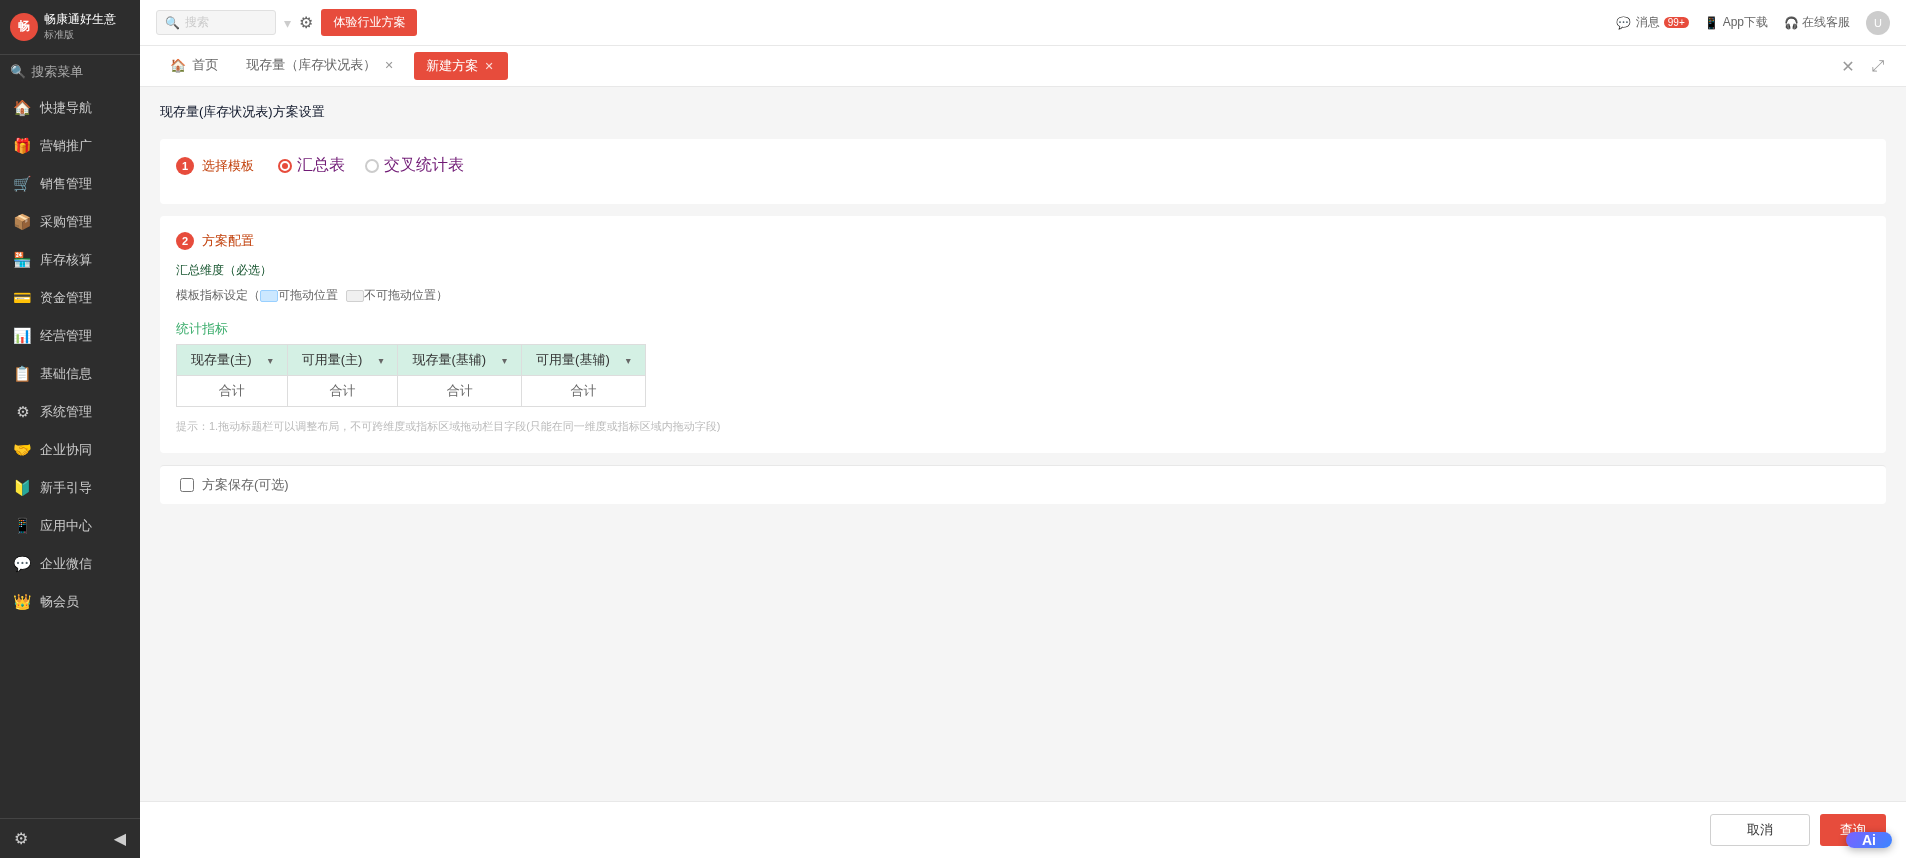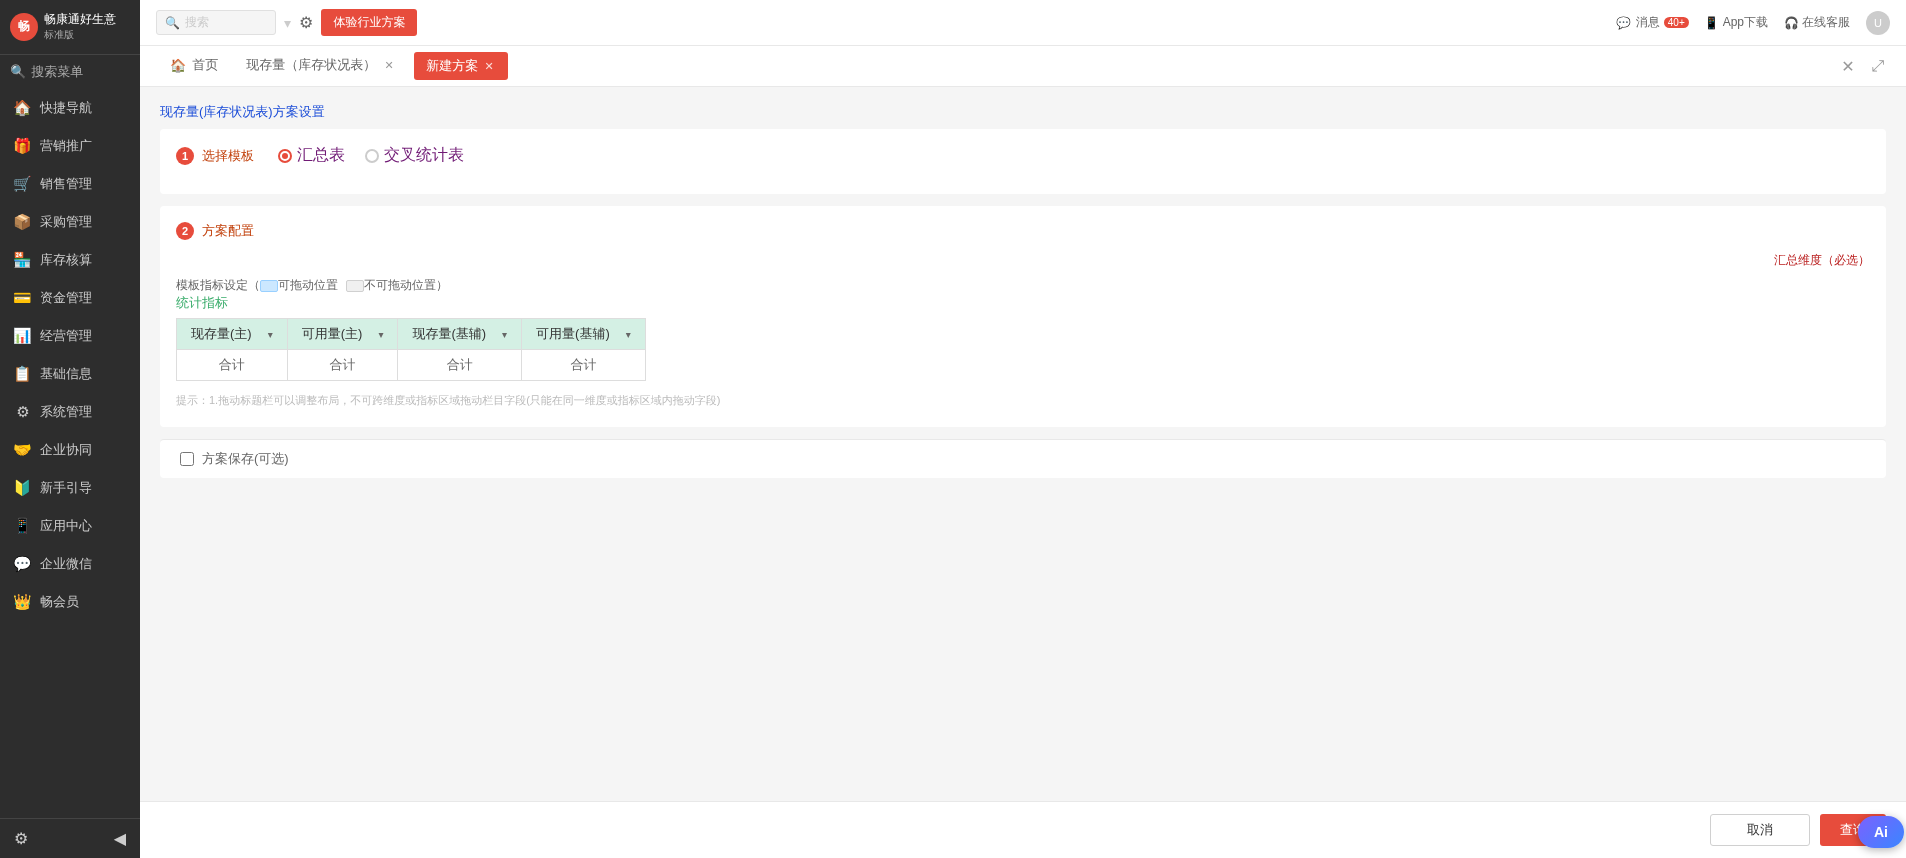--- a/index.html
+++ b/index.html
@@ -109,21 +109,21 @@
     }
     .tabs-right { margin-left: auto; display: flex; align-items: center; gap: 6px; }
     .tabs-icon-btn { font-size: 16px; color: #999; cursor: pointer; width: 24px; height: 24px; display: flex; align-items: center; justify-content: center; }
 
     
     .content {
       flex: 1; overflow-y: auto;
       padding: 16px 20px;
       background: #f5f5f5;
     }
-    .page-title { font-size: 13px; color: #1d4ed8; margin-bottom: 8px; }
+    .page-title { font-size: 13px; color: #0f172a; margin-bottom: 18px; }
 
     .section {
       background: #fff; border-radius: 4px; padding: 16px;
       margin-bottom: 12px;
     }
 
     .section-header {
       display: flex; align-items: center; gap: 8px; margin-bottom: 12px;
     }
     .step-badge {
@@ -141,35 +141,35 @@
     .radio-dot {
       width: 14px; height: 14px; border-radius: 50%;
       border: 2px solid #ccc; display: flex; align-items: center; justify-content: center;
     }
     .radio-dot.checked { border-color: #e74c3c; }
     .radio-dot.checked::after {
       content: ''; width: 6px; height: 6px; border-radius: 50%; background: #e74c3c;
     }
 
     
-    .label-row { font-size: 12px; color: #b91c1c; margin-bottom: 8px; text-align: right; }
+    .label-row { font-size: 12px; color: #14532d; margin-bottom: 8px; }
     .pink-box {
       background: #ffe8e8; border: 1px solid #ffcccc;
       border-radius: 4px; padding: 20px 16px;
       margin-bottom: 14px;
     }
     .required-label { color: #e74c3c; font-size: 13px; margin-right: 4px; }
     .dimension-row { display: flex; align-items: center; gap: 10px; color: #e74c3c; font-size: 13px; }
     .dimension-line { color: #e74c3c; }
     .dimension-hint { color: #999; font-size: 13px; }
 
     
     .indicator-label-row {
       display: flex; align-items: center; 
-      margin-bottom: 0; font-size: 12px; color: #666;
+      margin-bottom: 16px; font-size: 12px; color: #666;
     }
     .legend-box {
       width: 18px; height: 12px; border-radius: 2px;
       display: inline-block;
     }
     .legend-blue { background: #cce8ff; border: 1px solid #99d0ff; }
     .legend-gray { background: #f0f0f0; border: 1px solid #d0d0d0; }
 
     
     .stats-label { color: #3aac6b; font-size: 13px; font-weight: 500; margin-bottom: 6px; }
@@ -212,24 +212,24 @@
       font-size: 13px; cursor: pointer; color: #333;
     }
     .btn-query {
       background: #e74c3c; border: none;
       padding: 6px 20px; border-radius: 3px;
       font-size: 13px; cursor: pointer; color: #fff;
     }
 
     
     .ai-float {
-      position: fixed; bottom: 10px; right: 2px;
+      position: fixed; bottom: 10px; right: 14px;
       background: linear-gradient(135deg, #7b61ff, #3a86ff);
       color: #fff; border-radius: 20px;
-      padding: 8px 16px; font-size: 14px; font-weight: bold;
+      padding: 0 16px; font-size: 14px; font-weight: bold;
       cursor: pointer; box-shadow: 0 2px 8px rgba(0,0,0,0.3);
       display: flex; align-items: flex-end; gap: 4px;
     }
   </style>
 </head>
 <body>
 
 <div class="sidebar">
   <div class="sidebar-logo">
     <div class="sidebar-logo-icon">畅</div>
@@ -318,21 +318,21 @@
         <span style="color:#ccc;font-size:12px;">搜索</span>
       </div>
       <span style="color:#ccc;font-size:14px;">▾</span>
       <span style="font-size:16px;color:#666;cursor:pointer;">⚙</span>
       <button class="industry-btn">体验行业方案</button>
     </div>
     <div class="topbar-right">
       <div class="topbar-msg">
         <span>💬</span>
         <span>消息</span>
-        <span class="badge">40+</span>
+        <span class="badge">99+</span>
       </div>
       <div class="topbar-btn">
         <span>📱</span>
         <span>App下载</span>
       </div>
       <div class="topbar-btn">
         <span>🎧</span>
         <span>在线客服</span>
       </div>
       <div class="topbar-user">

